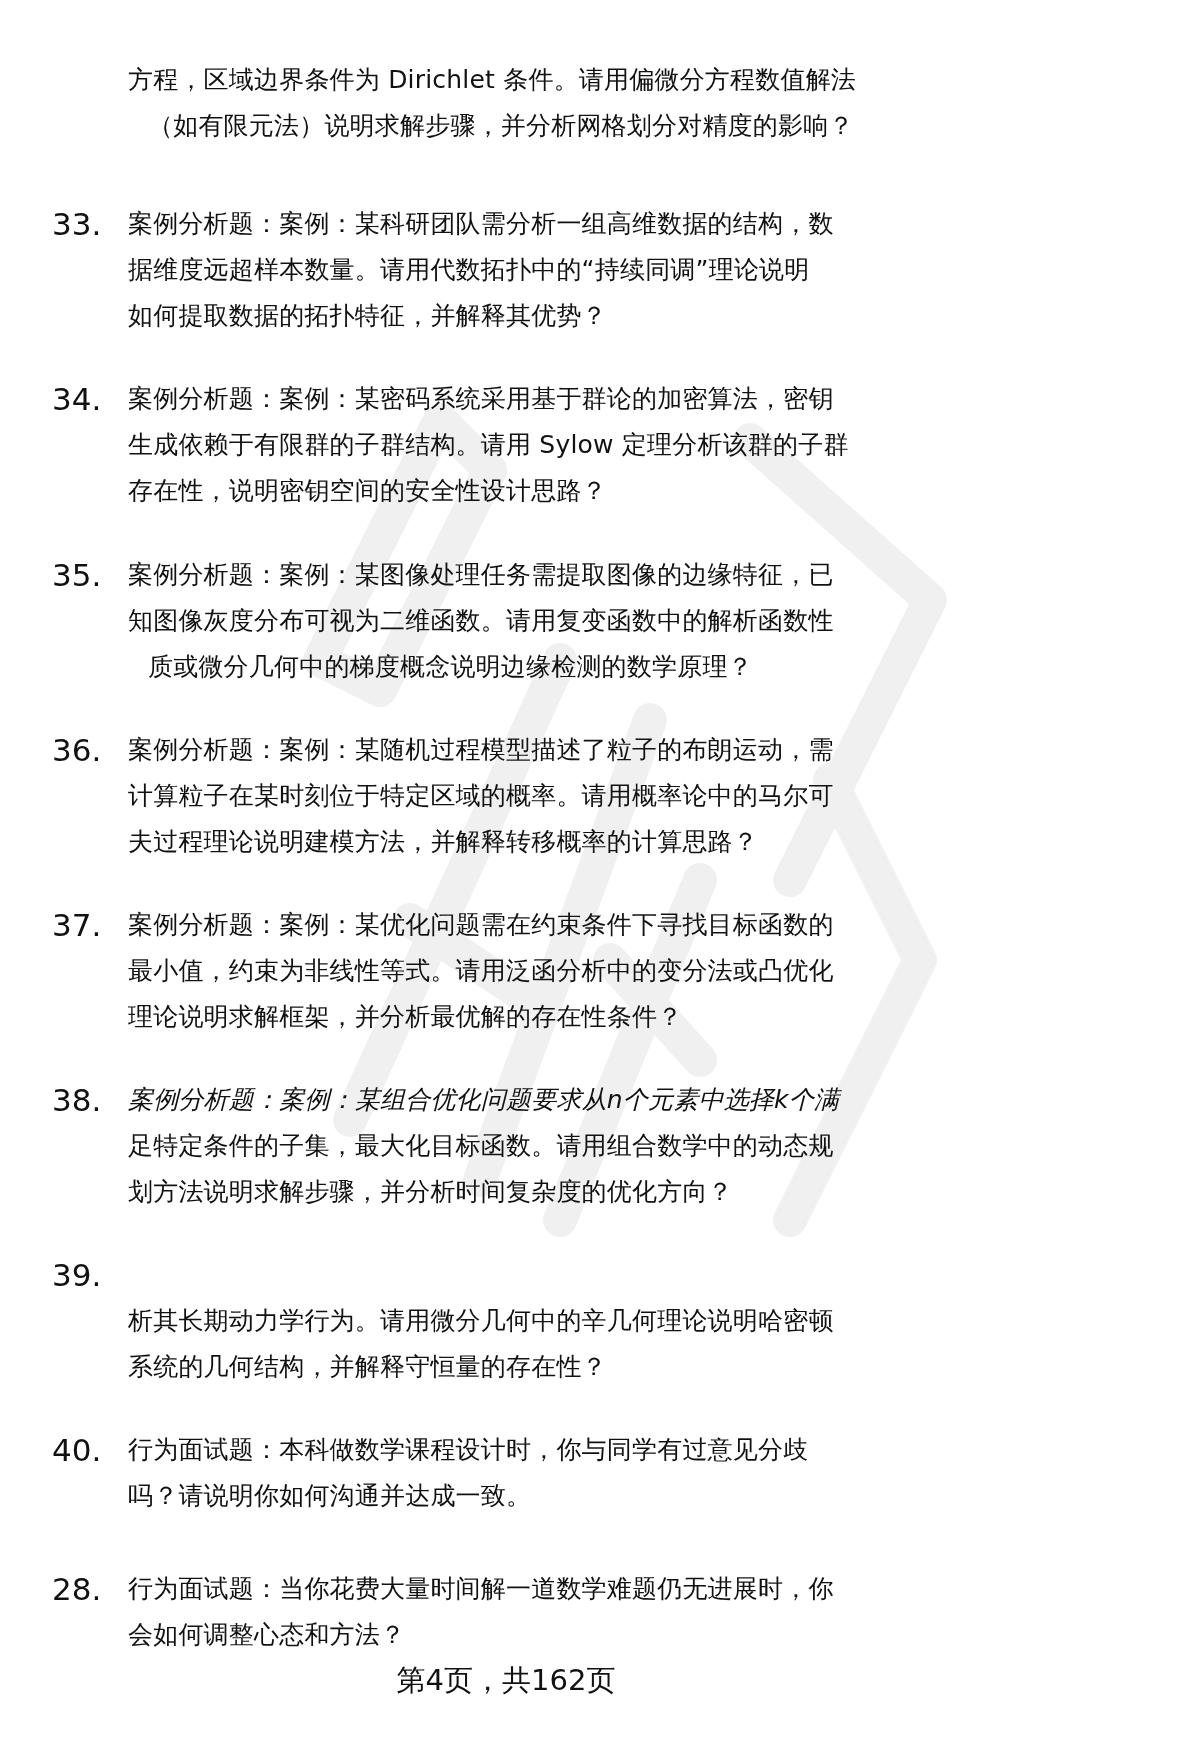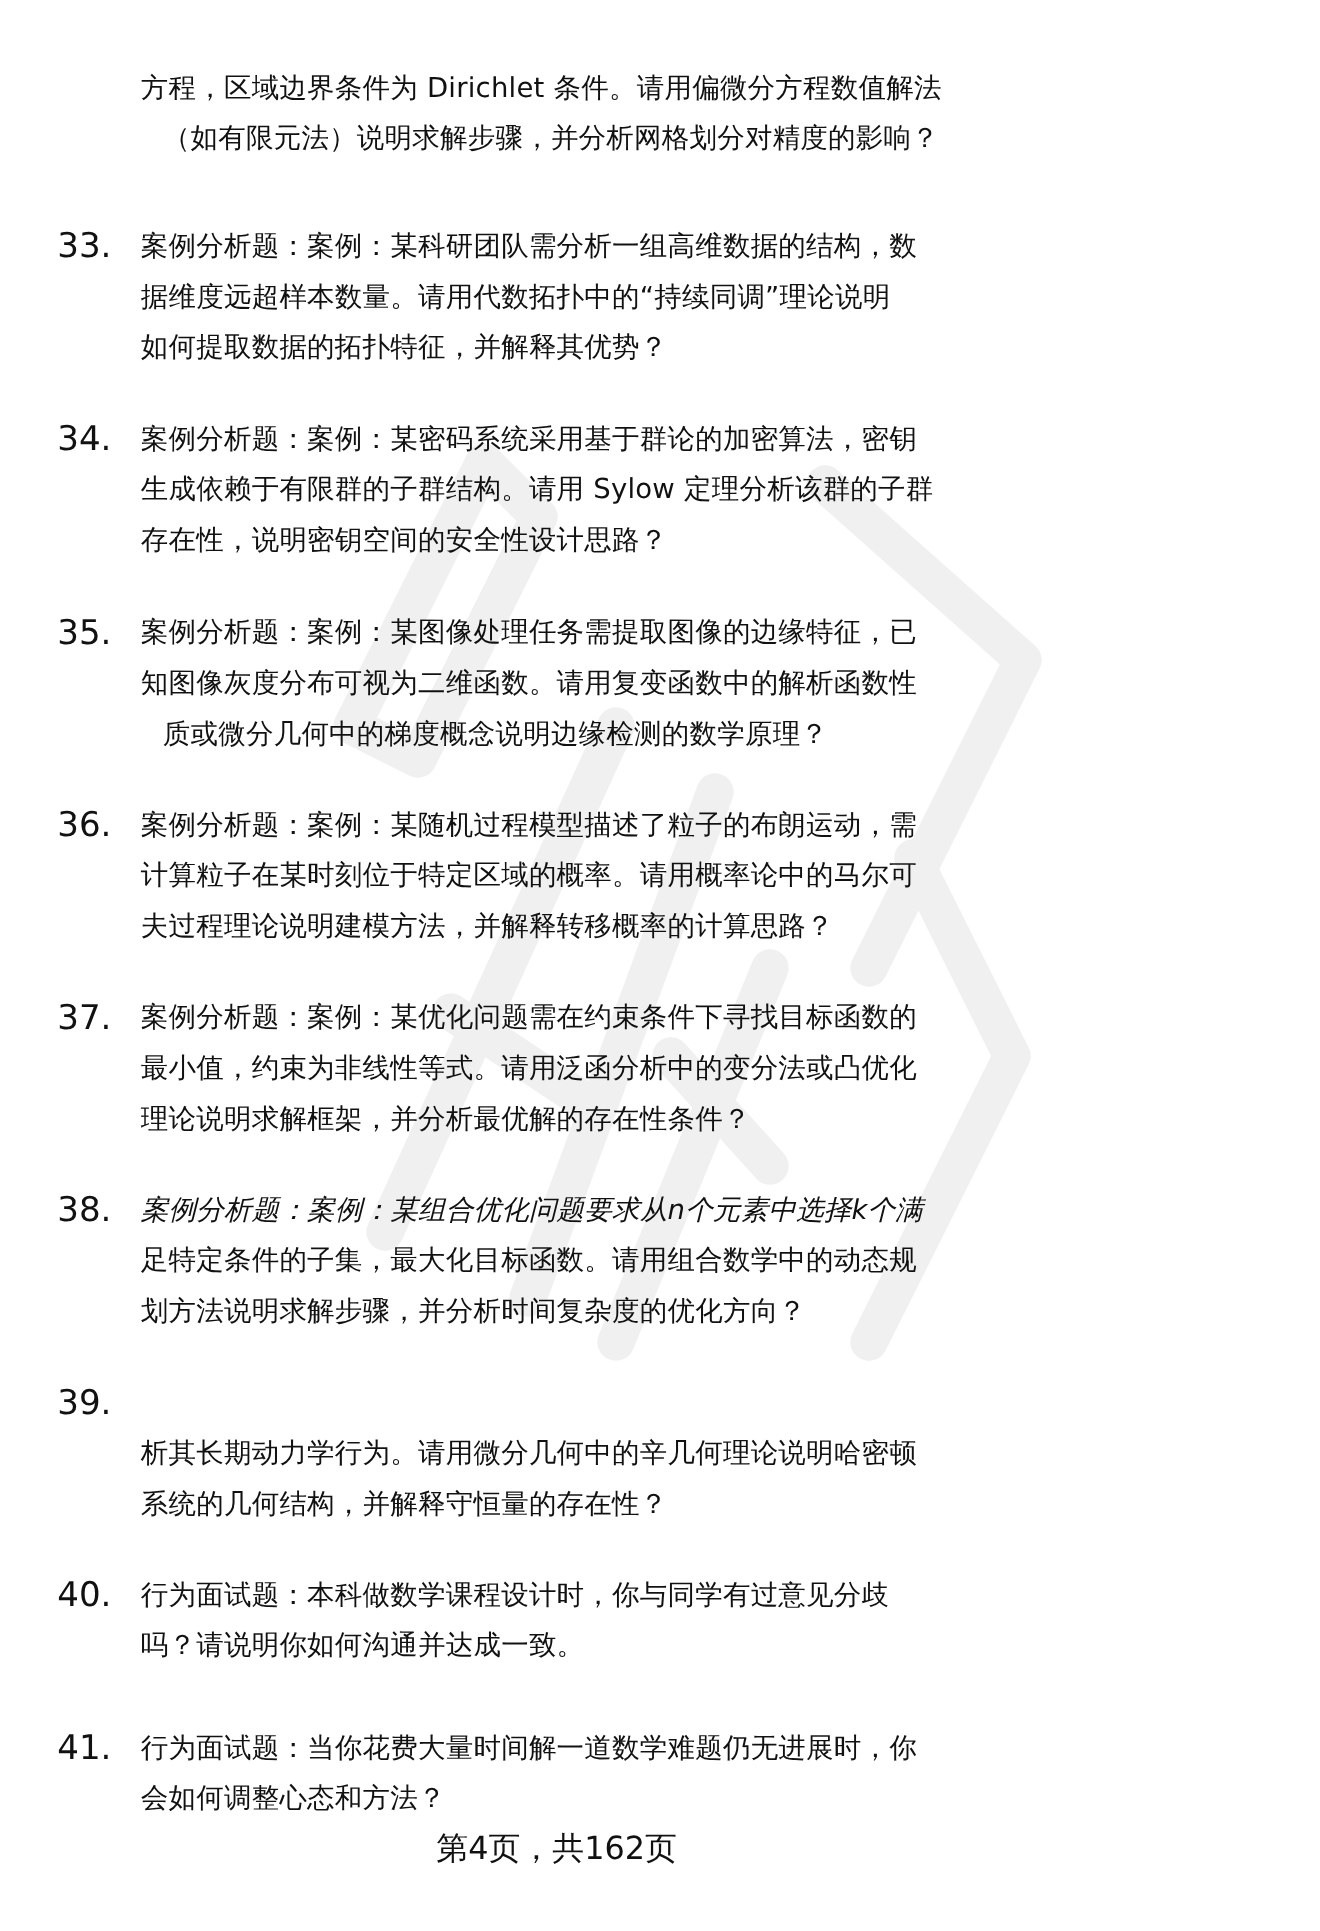--- a/index.html
+++ b/index.html
@@ -110,18 +110,18 @@
   <div class="line body-x" style="top:1169px;">划方法说明求解步骤，并分析时间复杂度的优化方向？</div>
 
   <div class="num" style="top:1252px;">39.</div>
   <div class="line body-x" style="top:1298px;">析其长期动力学行为。请用微分几何中的辛几何理论说明哈密顿</div>
   <div class="line body-x" style="top:1344px;">系统的几何结构，并解释守恒量的存在性？</div>
 
   <div class="num" style="top:1427px;">40.</div>
   <div class="line body-x" style="top:1427px;">行为面试题：本科做数学课程设计时，你与同学有过意见分歧</div>
   <div class="line body-x" style="top:1473px;">吗？请说明你如何沟通并达成一致。</div>
 
-  <div class="num" style="top:1566px;">41.</div>
+  <div class="num" style="top:1566px;">28.</div>
   <div class="line body-x" style="top:1566px;">行为面试题：当你花费大量时间解一道数学难题仍无进展时，你</div>
   <div class="line body-x" style="top:1612px;">会如何调整心态和方法？</div>
 
   <div class="footer">第4页，共162页</div>
 </div>
 
 </body></html>

